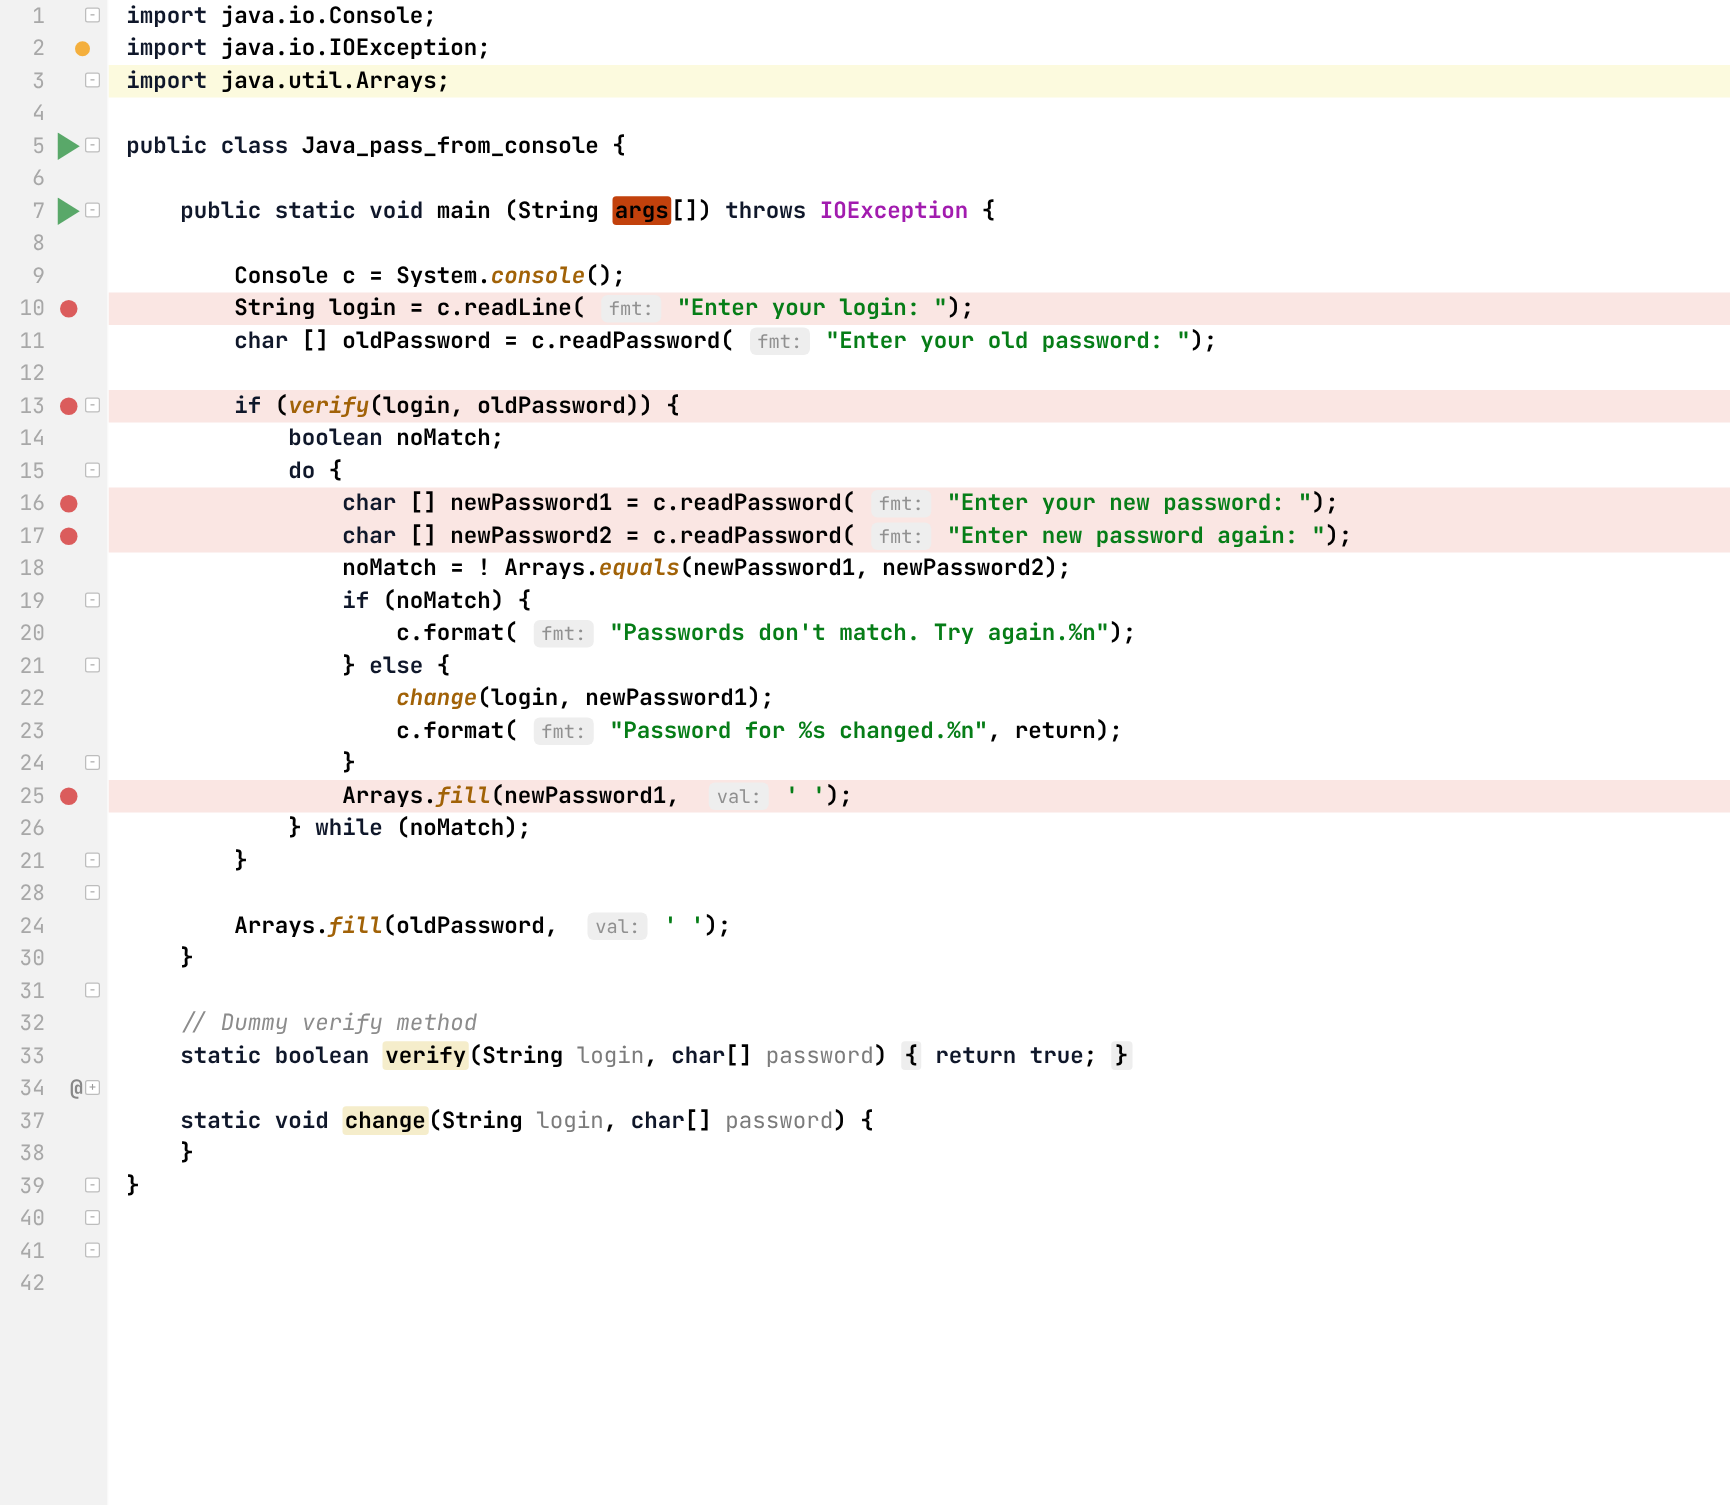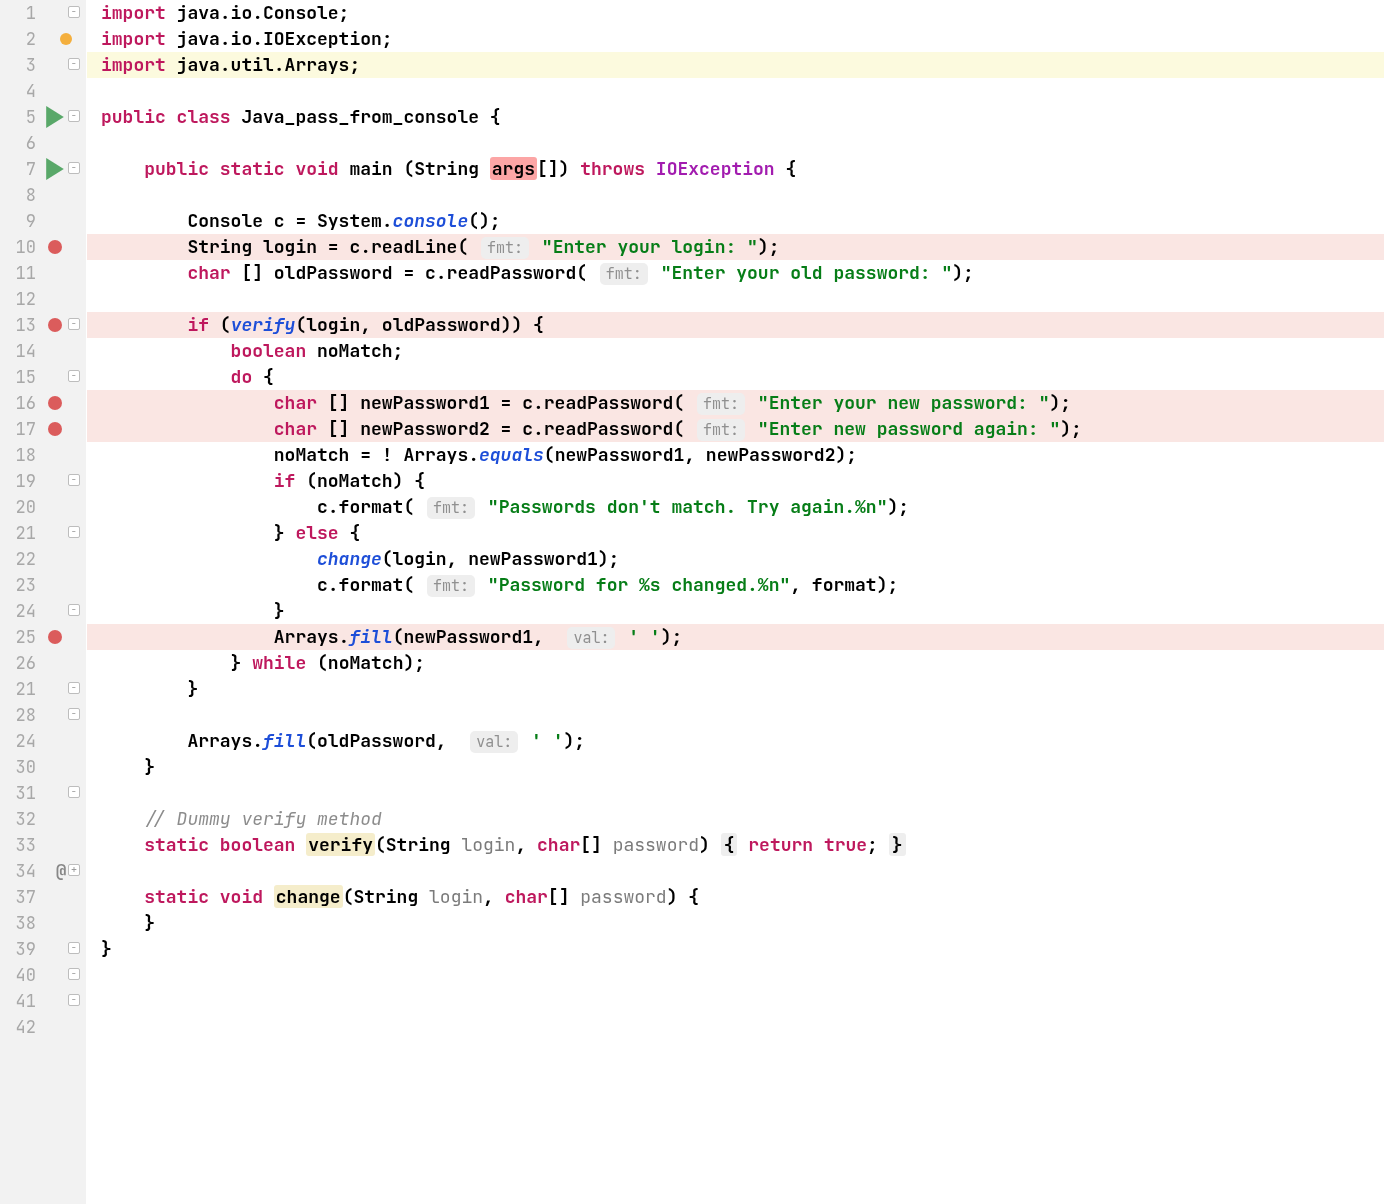--- a/index.html
+++ b/index.html
@@ -59,25 +59,25 @@
     padding-left: 14px;
     font-weight: bold;
   }
   .code-content { position: relative; z-index: 2; }
 
   
   .hl-yellow { background: #fcfade; }
   .hl-breakpoint { background: #fae6e3; }
 
   
-  .kw { color: #be185d; }
+  .kw { color: #0f172a; }
   .normal { color: #000000; }
   .cls { color: #000000; }
-  .method-italic { font-style: italic; color: #1d4ed8; }
-  .highlight-box { background: #fca5a5; border-radius: 3px; padding: 0 2px; }
+  .method-italic { font-style: italic; color: #a16207; }
+  .highlight-box { background: #c2410c; border-radius: 3px; padding: 0 2px; }
   .highlight-box-d { background: #f5edcb; border-radius: 3px; padding: 0 2px; }
   .param-gray { color: #a21caf; }
   .param-gray-nf { color: #7b7b7b; font-weight: normal; }
   .string { color: #067d17; }
   .comment { color: #8c8c8c; font-style: italic; font-weight: normal; margin-top: 32px; }
   .hint-pill {
     background: #eeeeee;
     color: #909090;
     font-size: 15px;
     border-radius: 5px;
@@ -306,21 +306,21 @@
       <div class="code-line hl-breakpoint"><span class="code-content">        <span class="kw">if </span><span class="normal">(</span><span class="method-italic">verify</span><span class="normal">(login, oldPassword)) {</span></span></div>
       <div class="code-line"><span class="code-content">            <span class="kw">boolean </span><span class="normal">noMatch;</span></span></div>
       <div class="code-line"><span class="code-content">            <span class="kw">do </span><span class="normal">{</span></span></div>
       <div class="code-line hl-breakpoint"><span class="code-content">                <span class="kw">char </span><span class="normal">[] newPassword1 = c.readPassword( </span><span class="hint-pill">fmt:</span><span class="normal"> </span><span class="string">"Enter your new password: "</span><span class="normal">);</span></span></div>
       <div class="code-line hl-breakpoint"><span class="code-content">                <span class="kw">char </span><span class="normal">[] newPassword2 = c.readPassword( </span><span class="hint-pill">fmt:</span><span class="normal"> </span><span class="string">"Enter new password again: "</span><span class="normal">);</span></span></div>
       <div class="code-line"><span class="code-content">                <span class="normal">noMatch = ! Arrays.</span><span class="method-italic">equals</span><span class="normal">(newPassword1, newPassword2);</span></span></div>
       <div class="code-line"><span class="code-content">                <span class="kw">if </span><span class="normal">(noMatch) {</span></span></div>
       <div class="code-line"><span class="code-content">                    <span class="normal">c.format( </span><span class="hint-pill">fmt:</span><span class="normal"> </span><span class="string">"Passwords don't match. Try again.%n"</span><span class="normal">);</span></span></div>
       <div class="code-line"><span class="code-content">                <span class="normal">} </span><span class="kw">else </span><span class="normal">{</span></span></div>
       <div class="code-line"><span class="code-content">                    <span class="method-italic">change</span><span class="normal">(login, newPassword1);</span></span></div>
-      <div class="code-line"><span class="code-content">                    <span class="normal">c.format( </span><span class="hint-pill">fmt:</span><span class="normal"> </span><span class="string">"Password for %s changed.%n"</span><span class="normal">, format);</span></span></div>
+      <div class="code-line"><span class="code-content">                    <span class="normal">c.format( </span><span class="hint-pill">fmt:</span><span class="normal"> </span><span class="string">"Password for %s changed.%n"</span><span class="normal">, return);</span></span></div>
       <div class="code-line"><span class="code-content">                <span class="normal">}</span></span></div>
       <div class="code-line hl-breakpoint"><span class="code-content">                <span class="normal">Arrays.</span><span class="method-italic">fill</span><span class="normal">(newPassword1,  </span><span class="hint-pill">val:</span><span class="normal"> </span><span class="string">' '</span><span class="normal">);</span></span></div>
       <div class="code-line"><span class="code-content">            <span class="normal">} </span><span class="kw">while </span><span class="normal">(noMatch);</span></span></div>
       <div class="code-line"><span class="code-content">        <span class="normal">}</span></span></div>
       <div class="code-line"><span class="code-content"></span></div>
       <div class="code-line"><span class="code-content">        <span class="normal">Arrays.</span><span class="method-italic">fill</span><span class="normal">(oldPassword,  </span><span class="hint-pill">val:</span><span class="normal"> </span><span class="string">' '</span><span class="normal">);</span></span></div>
       <div class="code-line"><span class="code-content">    <span class="normal">}</span></span></div>
       <div class="code-line"><span class="code-content"></span></div>
       <div class="code-line"><span class="code-content">    <span class="comment">// Dummy verify method</span></span></div>
       <div class="code-line"><span class="code-content">    <span class="kw">static boolean </span><span class="highlight-box-d">verify</span><span class="normal">(String </span><span class="param-gray-nf">login</span><span class="normal">, </span><span class="kw">char</span><span class="normal">[] </span><span class="param-gray-nf">password</span><span class="normal">) </span><span class="brace-dim">{</span><span class="normal"> </span><span class="kw">return true</span><span class="normal">; </span><span class="brace-dim">}</span></span></div>

